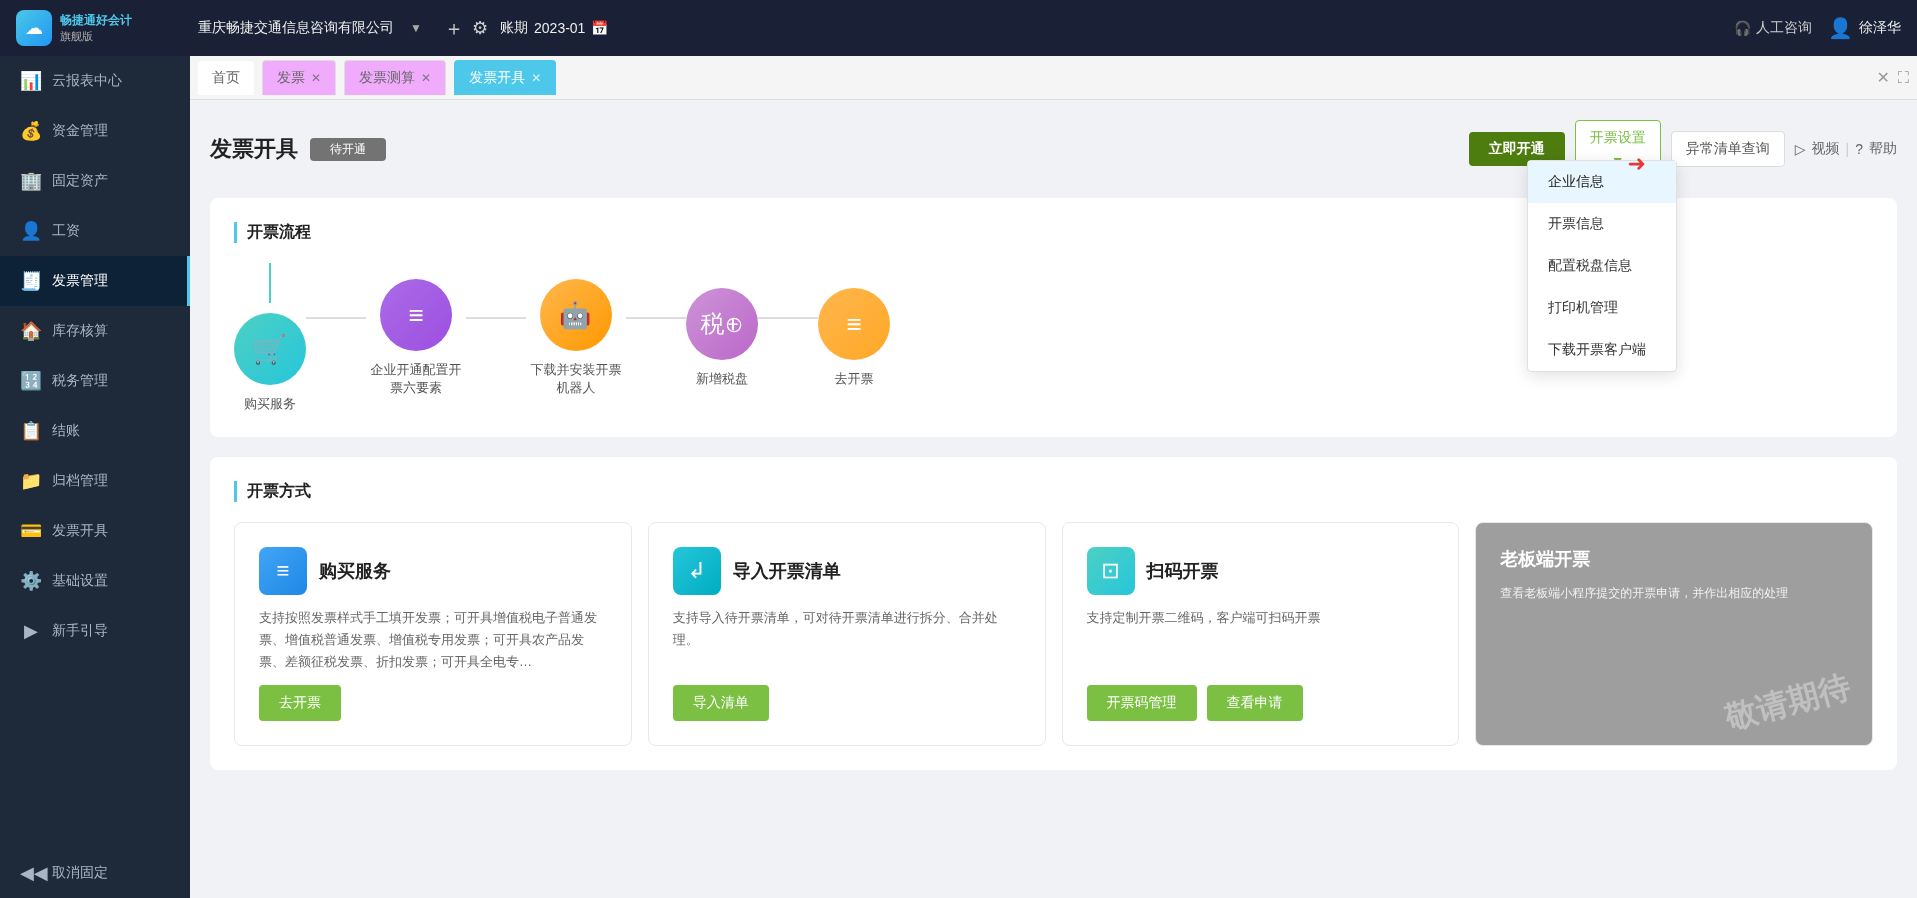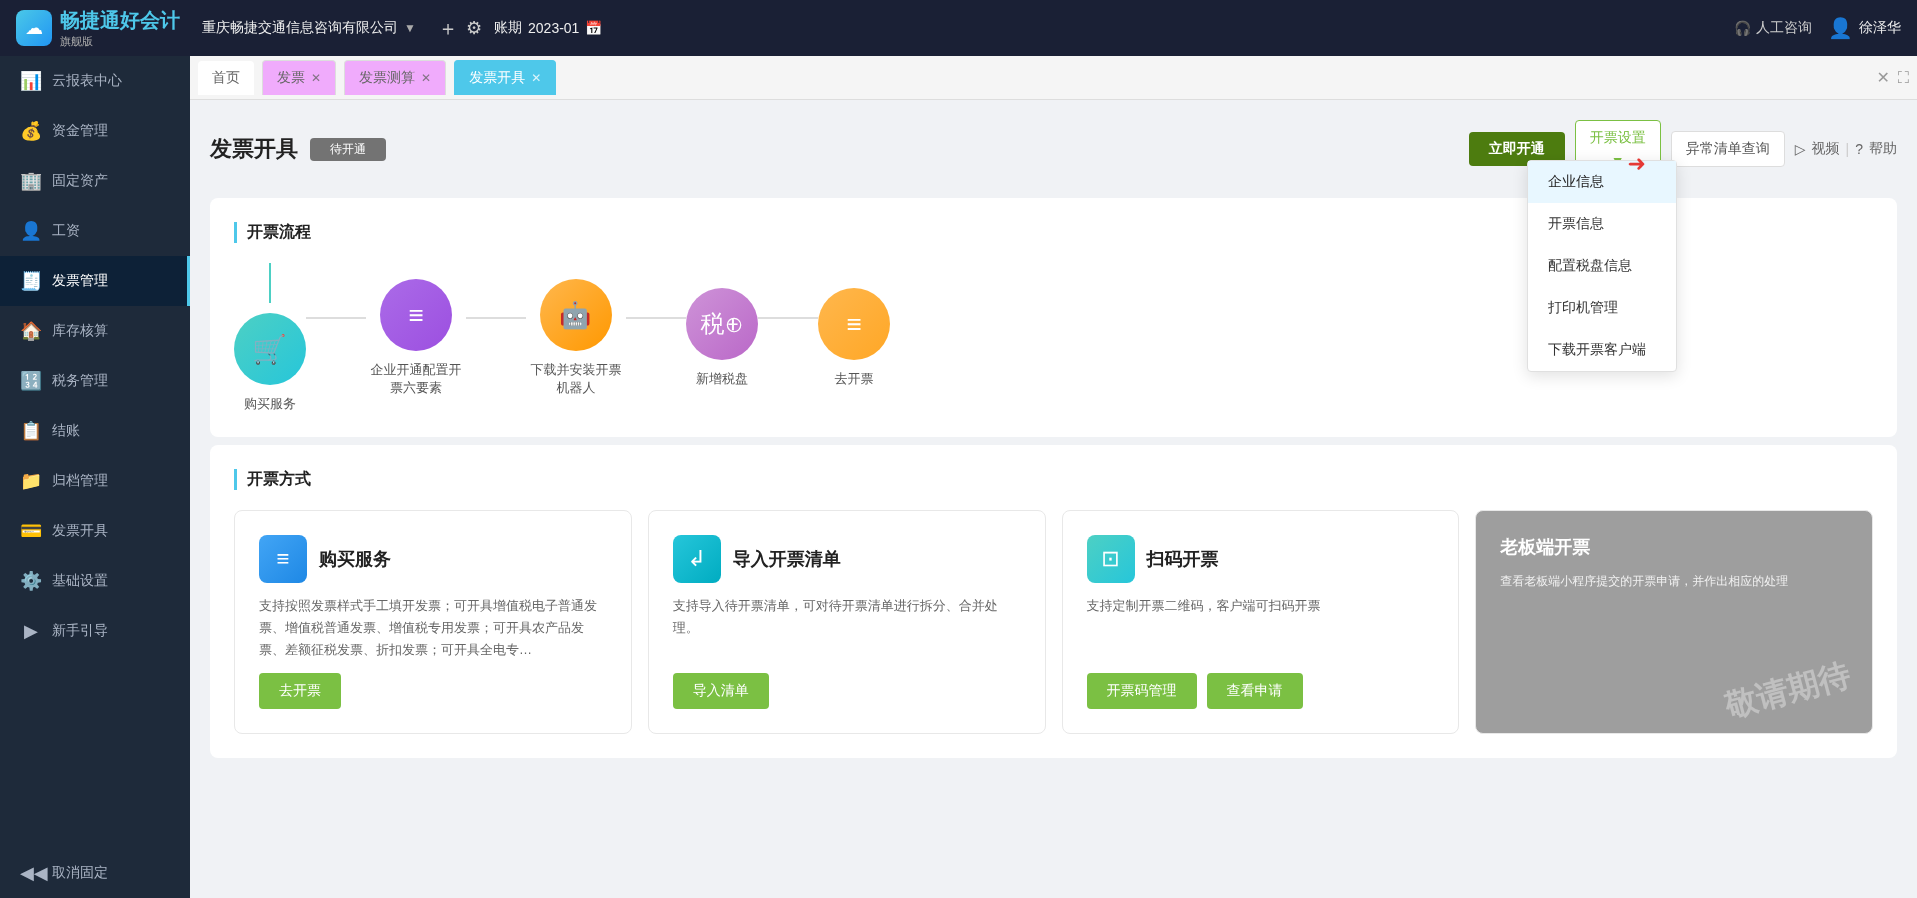--- a/index.html
+++ b/index.html
@@ -11,23 +11,23 @@
     .main-area { display: flex; flex: 1; overflow: hidden; }
     .sidebar { width: 190px; background: #1e2a3a; flex-shrink: 0; display: flex; flex-direction: column; }
     .content-area { flex: 1; display: flex; flex-direction: column; overflow: hidden; }
     .tab-bar { height: 44px; background: #f5f5f5; display: flex; align-items: center; border-bottom: 1px solid #ddd; padding: 0 8px; gap: 8px; }
     .page-content { flex: 1; background: #f0f2f5; overflow-y: auto; padding: 20px; position: relative; }
 
     
     .logo-area { display: flex; align-items: center; gap: 8px; min-width: 160px; }
     .logo-icon { width: 36px; height: 36px; background: linear-gradient(135deg, #4ac8e8, #2196F3); border-radius: 8px; display: flex; align-items: center; justify-content: center; color: white; font-size: 18px; }
     .logo-text { display: flex; flex-direction: column; }
-    .logo-name { color: #4ec8ea; font-size: 20px; font-weight: bold; }
+    .logo-name { color: #4ec8ea; font-size: 12px; font-weight: bold; }
     .logo-sub { color: #aaa; font-size: 11px; }
-    .company-selector { display: flex; align-items: center; gap: 6px; color: #eee; font-size: 14px; cursor: pointer; padding: 6px 10px; border-radius: 4px; }
+    .company-selector { display: flex; align-items: center; gap: 16px; color: #eee; font-size: 14px; cursor: pointer; padding: 6px 10px; border-radius: 4px; }
     .chevron-down { color: #aaa; font-size: 12px; }
     .top-bar-actions { display: flex; align-items: center; gap: 8px; color: #ccc; font-size: 18px; }
     .period-label { color: #eee; font-size: 14px; display: flex; align-items: center; gap: 6px; }
     .top-bar-right { margin-left: auto; display: flex; align-items: center; gap: 16px; color: #ccc; }
     .user-info { display: flex; align-items: center; gap: 6px; color: #eee; cursor: pointer; }
     .support-link { display: flex; align-items: center; gap: 4px; color: #ccc; cursor: pointer; }
     .sidebar-item { display: flex; align-items: center; gap: 10px; padding: 14px 20px; color: #aab4c4; cursor: pointer; transition: background 0.2s; }
     .sidebar-item.active { background: #0d2137; color: white; border-right: 3px solid #4ec8ea; }
     .sidebar-item .icon { font-size: 18px; width: 22px; text-align: center; }
     .sidebar-item .label { font-size: 14px; }
@@ -50,21 +50,21 @@
     .btn-primary { background: #4d7c0f; color: white; border: none; padding: 8px 20px; border-radius: 4px; cursor: pointer; font-size: 14px; font-weight: bold; }
     .btn-outline-green { background: white; color: #7bc043; border: 1.5px solid #7bc043; padding: 8px 14px; border-radius: 4px; cursor: pointer; font-size: 14px; display: flex; align-items: center; gap: 6px; flex-direction: column; }
     .btn-outline-gray { background: white; color: #555; border: 1.5px solid #ddd; padding: 8px 14px; border-radius: 4px; cursor: pointer; font-size: 14px; display: flex; align-items: center; gap: 6px; }
 
     
     .dropdown-menu { position: absolute; top: 40px; right: 220px; background: white; border: 1px solid #e0e0e0; border-radius: 4px; box-shadow: 0 4px 16px rgba(0,0,0,0.12); z-index: 100; min-width: 150px; }
     .dropdown-item { padding: 12px 20px; cursor: pointer; color: #333; font-size: 14px; transition: background 0.15s; }
     .dropdown-item.highlighted { background: #e8f7ff; color: #222; }
 
     
-    .section-card { background: white; border-radius: 8px; padding: 24px; margin-bottom: 8px; }
+    .section-card { background: white; border-radius: 8px; padding: 24px; margin-bottom: 20px; }
     .section-title { font-size: 16px; font-weight: bold; color: #222; margin-bottom: 20px; padding-left: 10px; border-left: 3px solid #4ec8ea; }
 
     
     .flow-steps { display: flex; align-items: center; gap: 0; }
     .flow-step { display: flex; flex-direction: column; align-items: center; gap: 10px; position: relative; }
     .flow-step .step-icon { width: 72px; height: 72px; border-radius: 50%; display: flex; align-items: center; justify-content: center; font-size: 28px; }
     .flow-step .step-label { font-size: 13px; color: #555; text-align: center; max-width: 100px; }
     .flow-connector { width: 60px; height: 2px; background: #ddd; margin-top: -40px; flex-shrink: 0; }
     .step-icon-teal { background: linear-gradient(135deg, #4dd0c4, #26c6da); color: white; }
 

